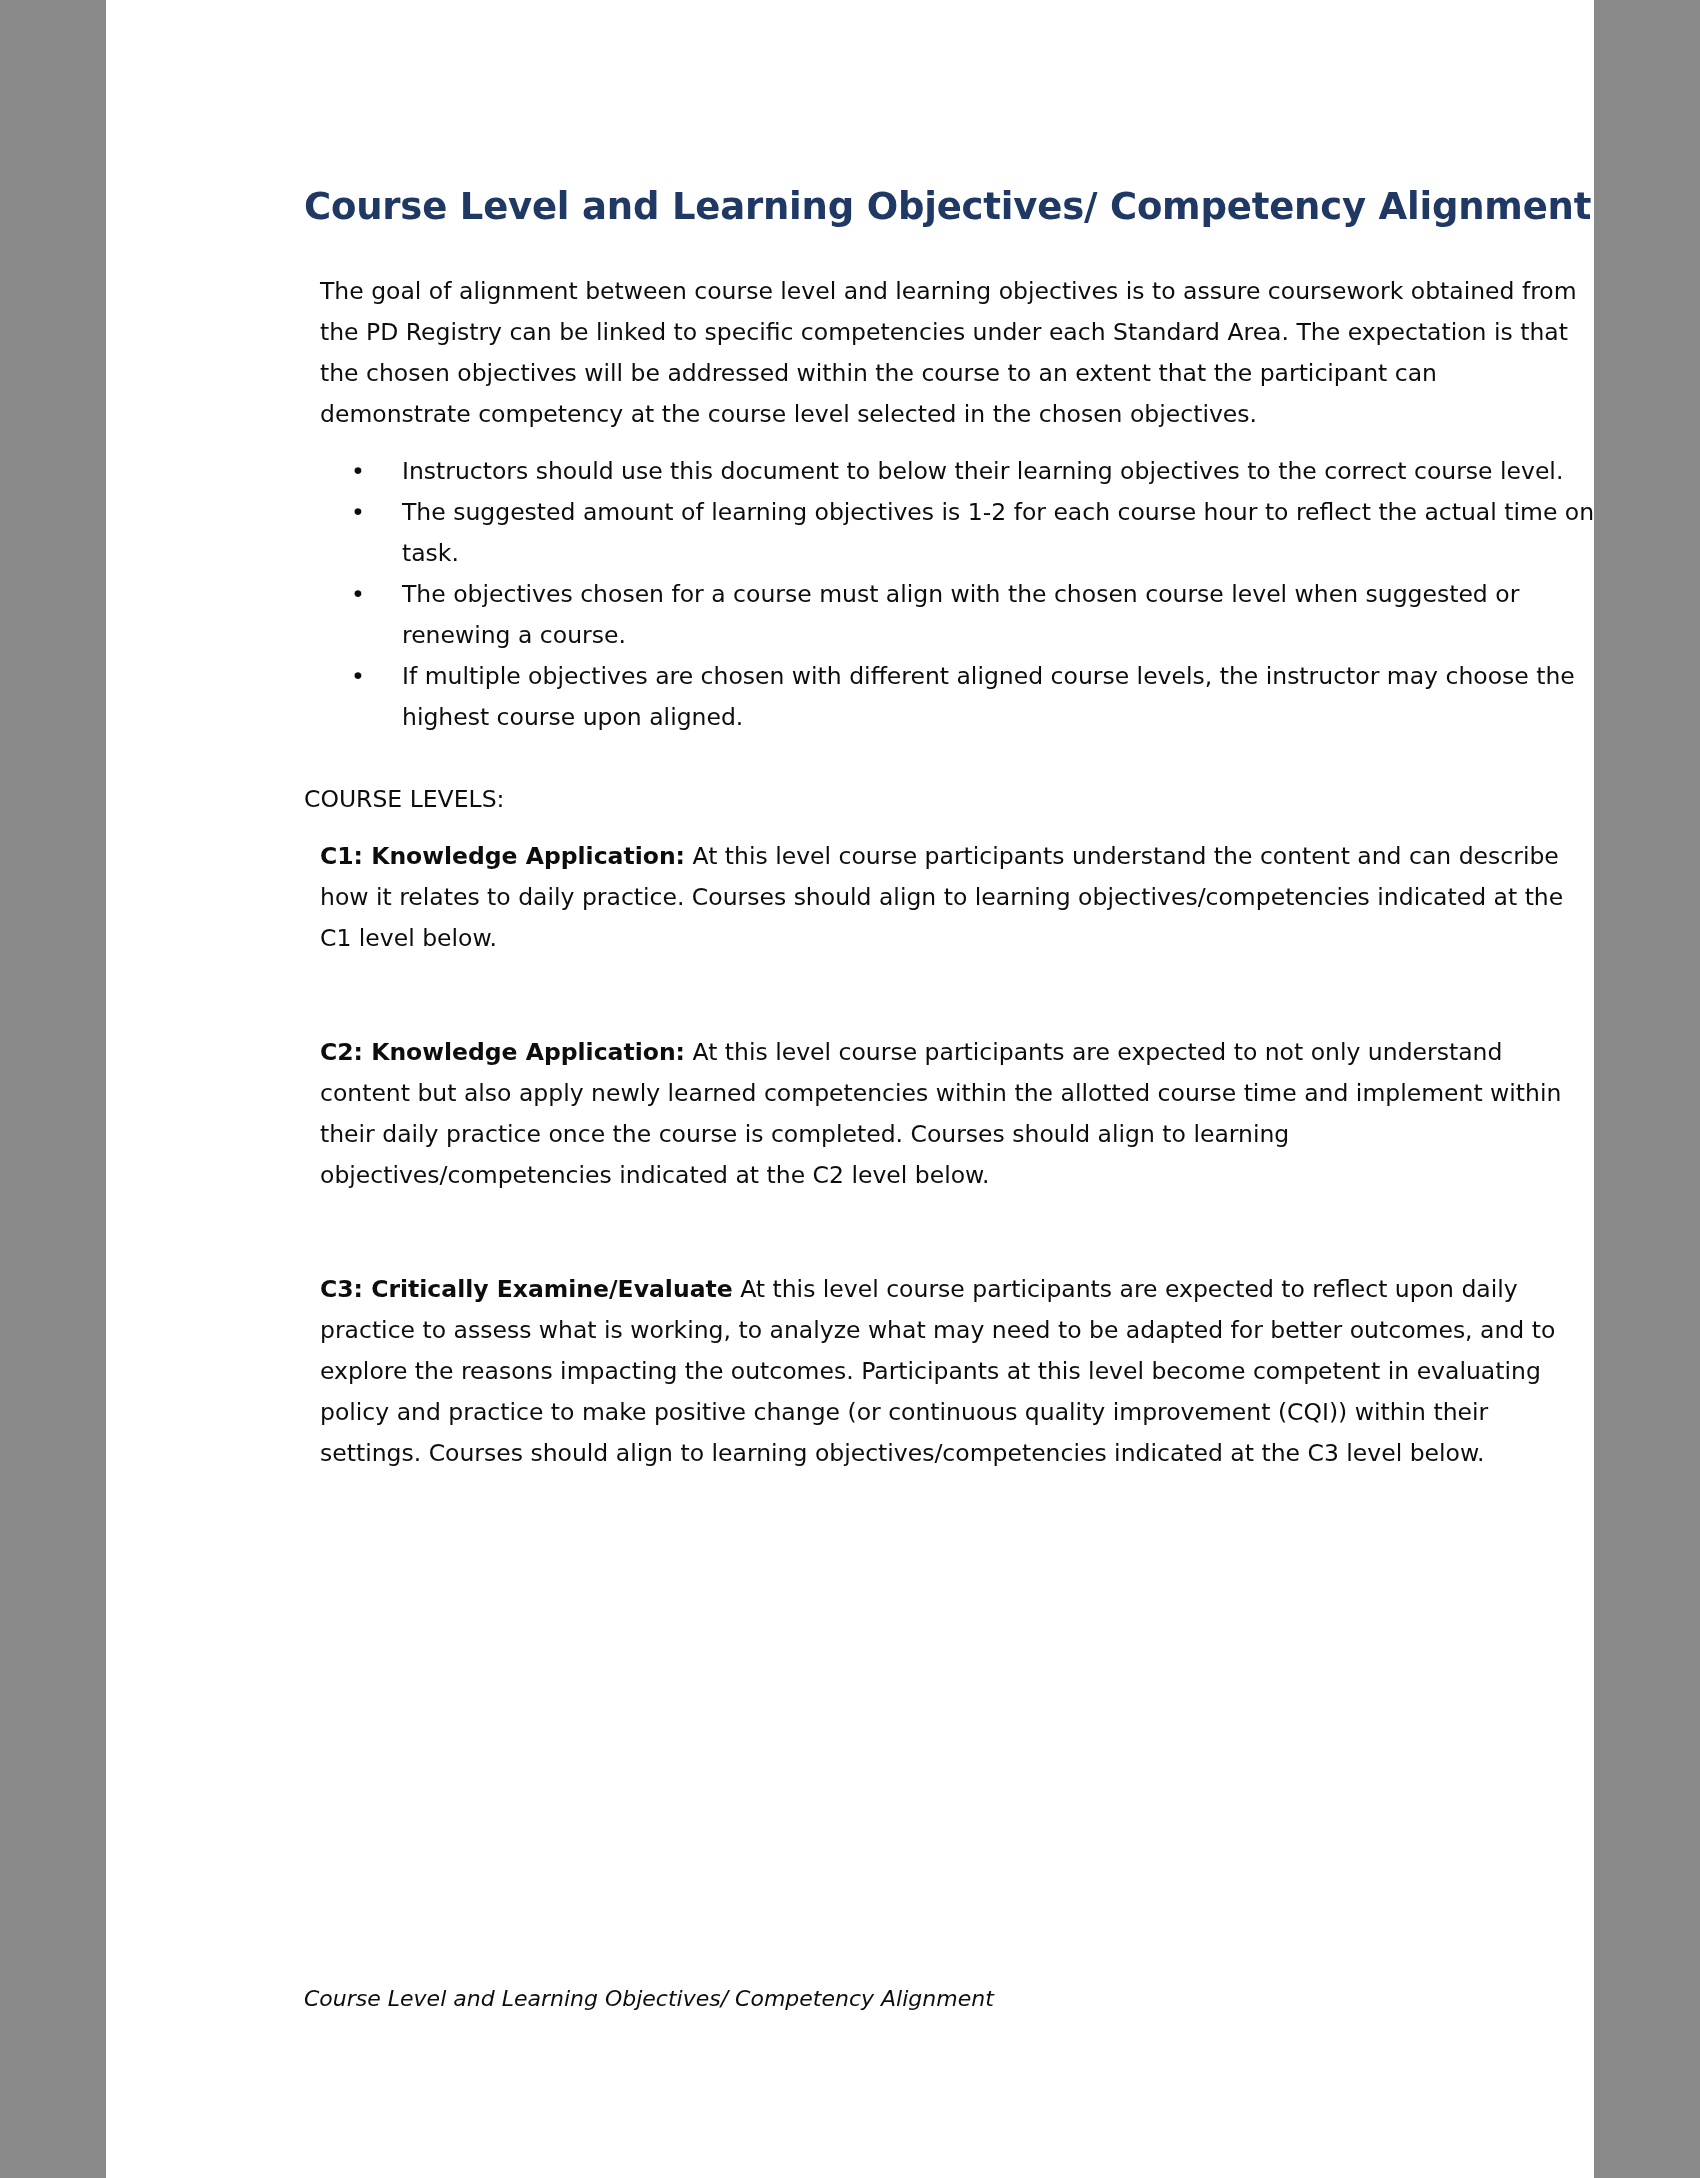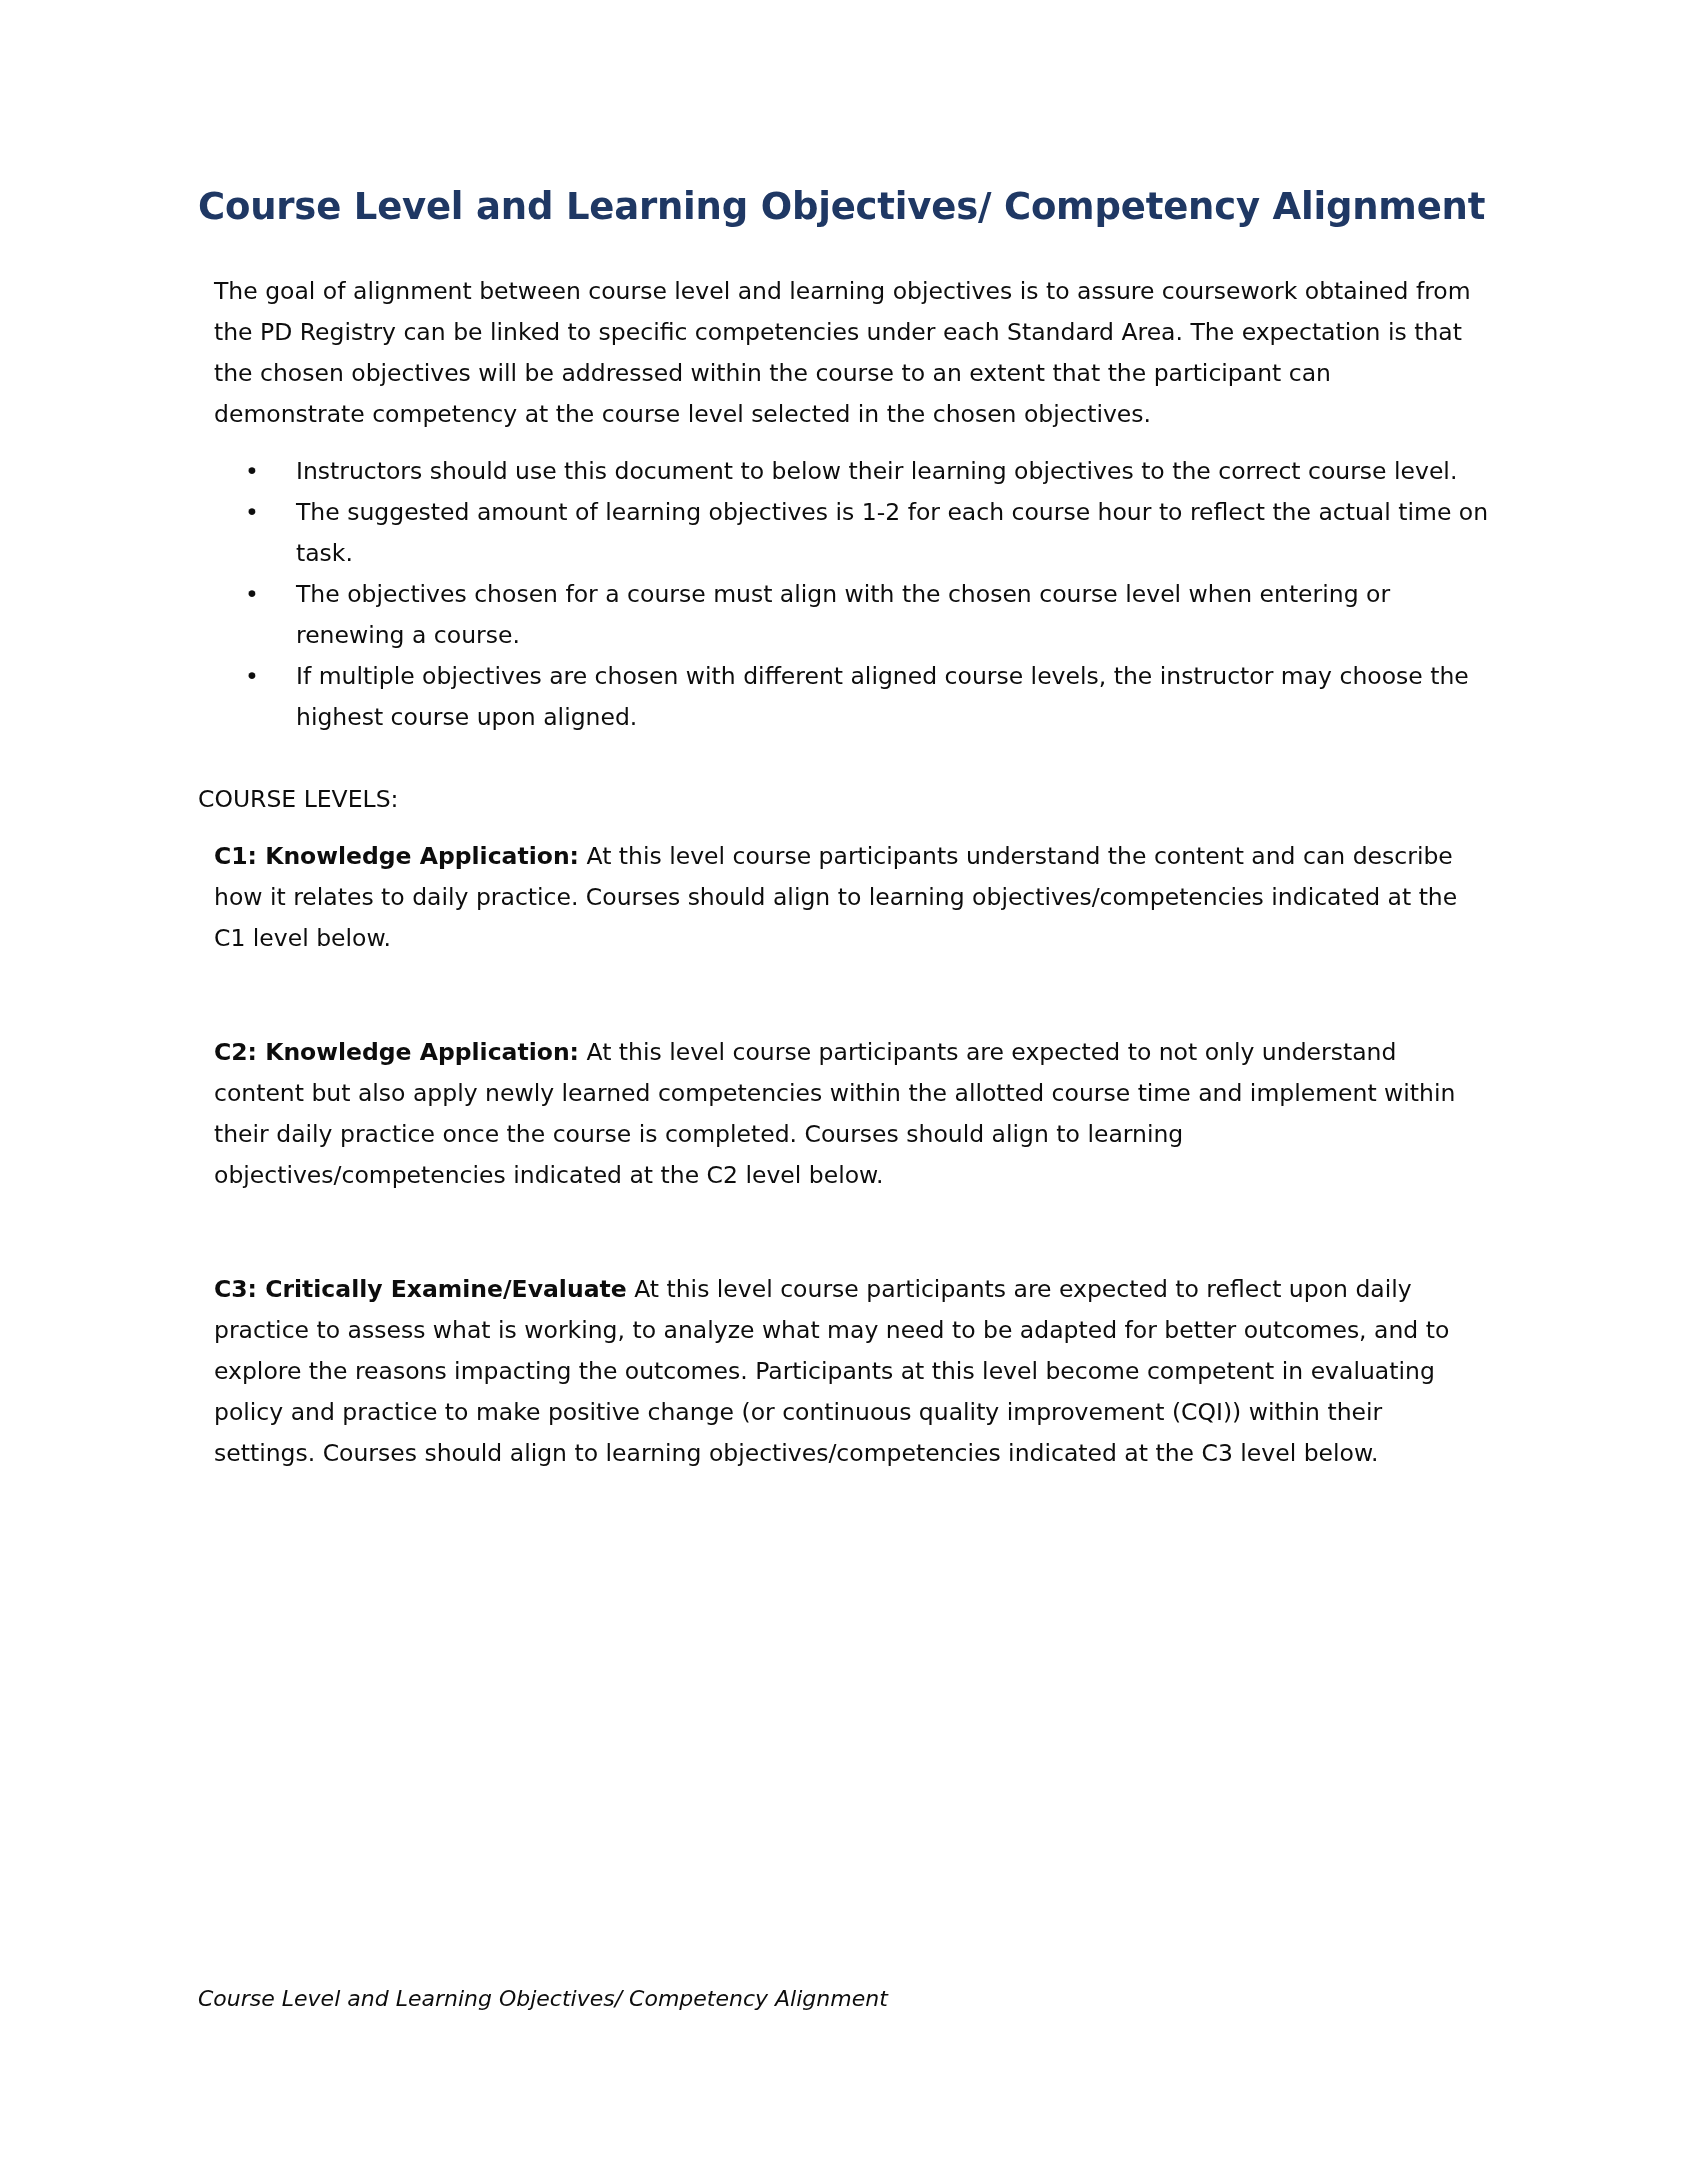--- a/index.html
+++ b/index.html
@@ -2,21 +2,21 @@
 <html><head>
 <meta charset="utf-8">
 <style>
   html, body {
     margin: 0;
     padding: 0;
     background: #8a8a8a;
   }
   .page {
     position: relative;
-    width: 1700px;
+    width: 1488px;
     height: 2178px;
     background: #ffffff;
     margin: 0 auto;
     box-sizing: border-box;
     overflow: hidden;
     font-family: "DejaVu Sans", "Liberation Sans", sans-serif;
     color: #000000;
   }
 
   .content {
@@ -147,21 +147,21 @@
       <li>
         <span class="dot">•</span>
         <span>Instructors should use this document to below their learning objectives to the correct course level.</span>
       </li>
       <li>
         <span class="dot">•</span>
         <span>The suggested amount of learning objectives is 1-2 for each course hour to reflect the actual time on task.</span>
       </li>
       <li>
         <span class="dot">•</span>
-        <span>The objectives chosen for a course must align with the chosen course level when entering or renewing a course.</span>
+        <span>The objectives chosen for a course must align with the chosen course level when suggested or renewing a course.</span>
       </li>
       <li>
         <span class="dot">•</span>
         <span>If multiple objectives are chosen with different aligned course levels, the instructor may choose the highest course upon aligned.</span>
       </li>
     </ul>
 
     <div class="blank"></div>
 
     <p class="section-head">COURSE LEVELS:</p>

